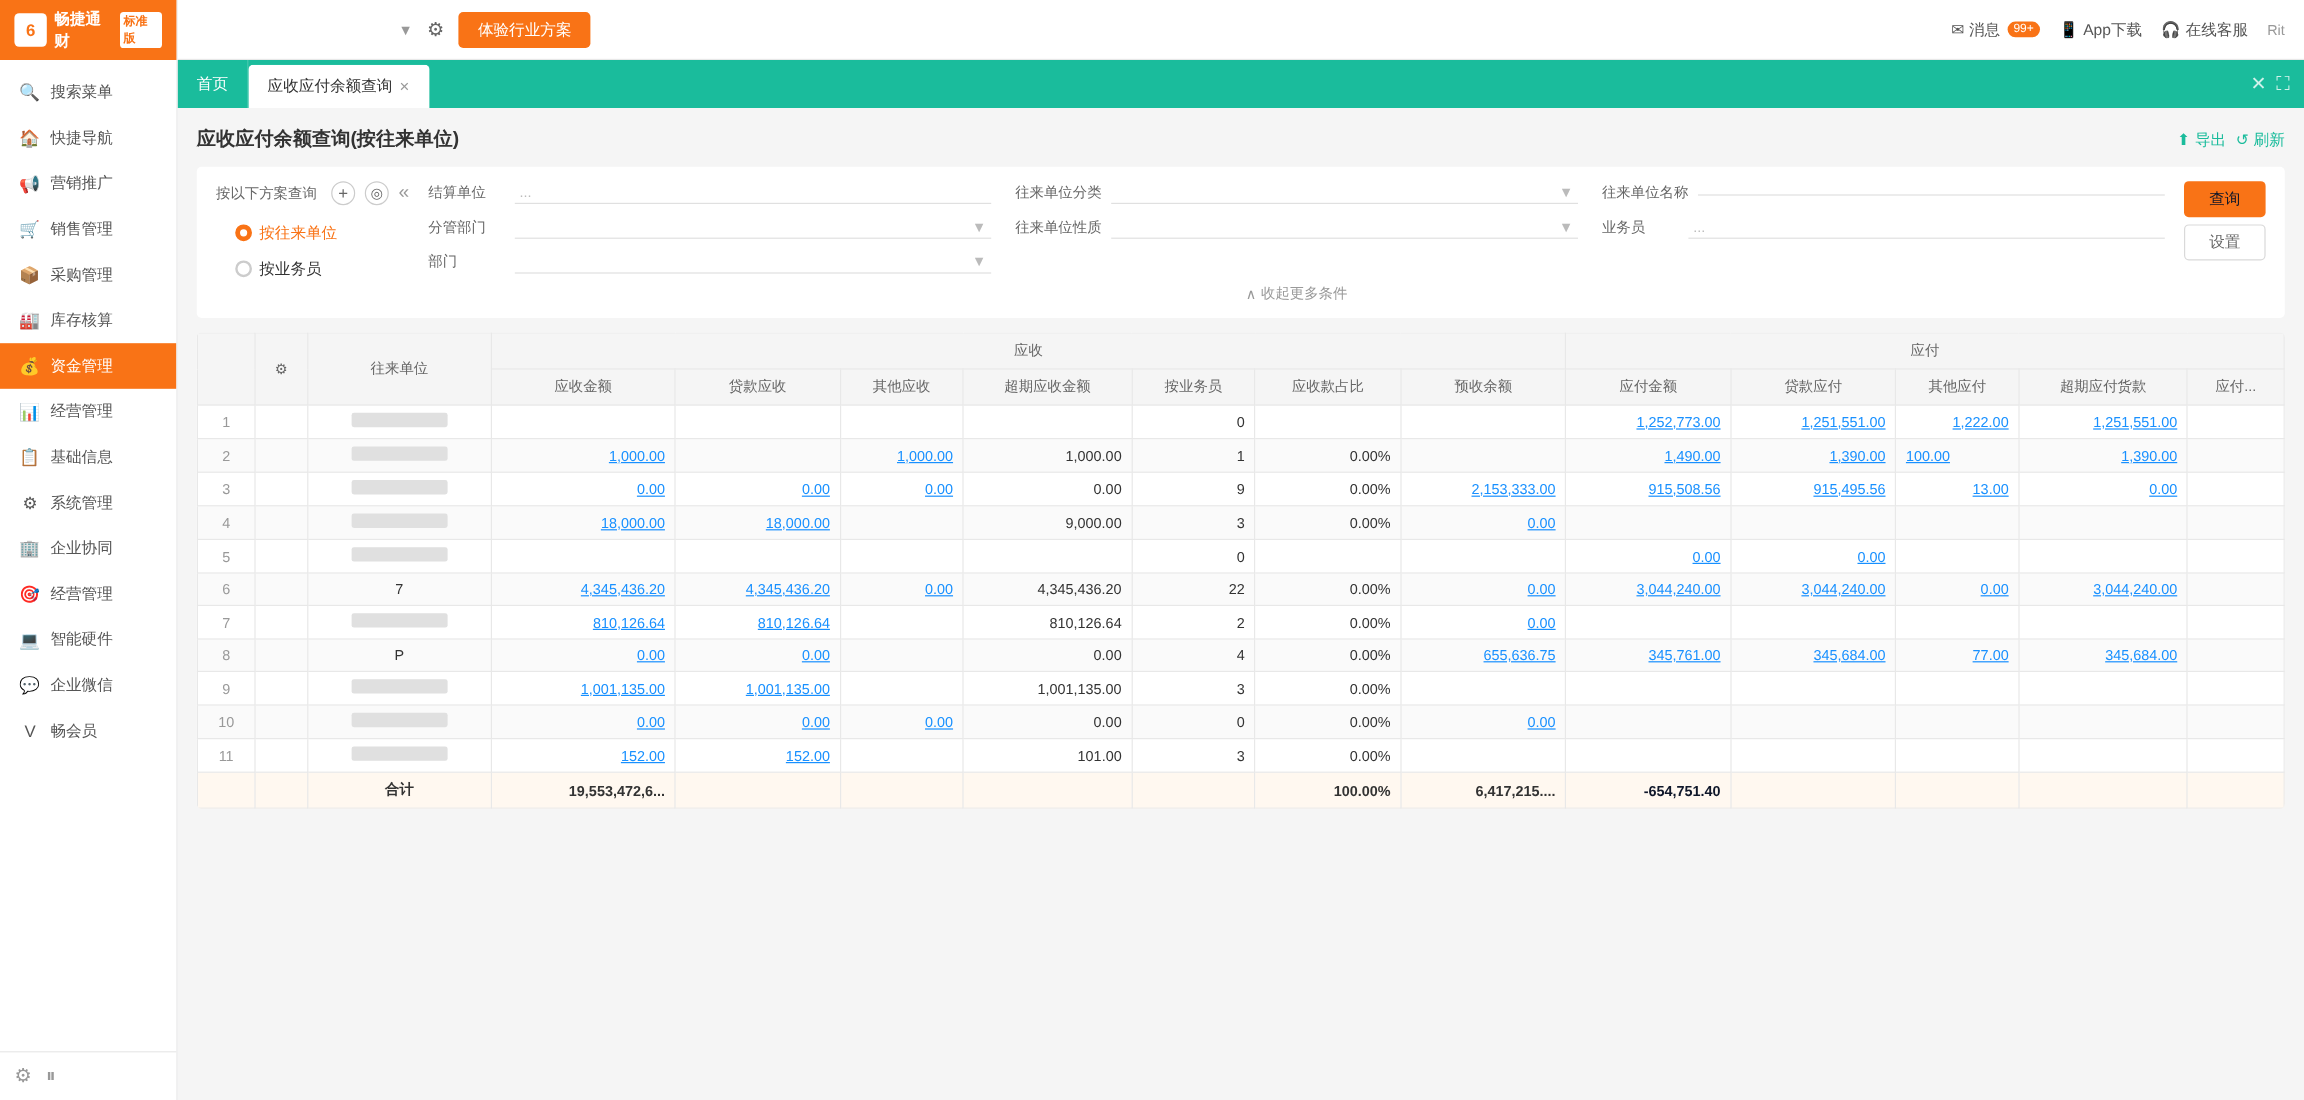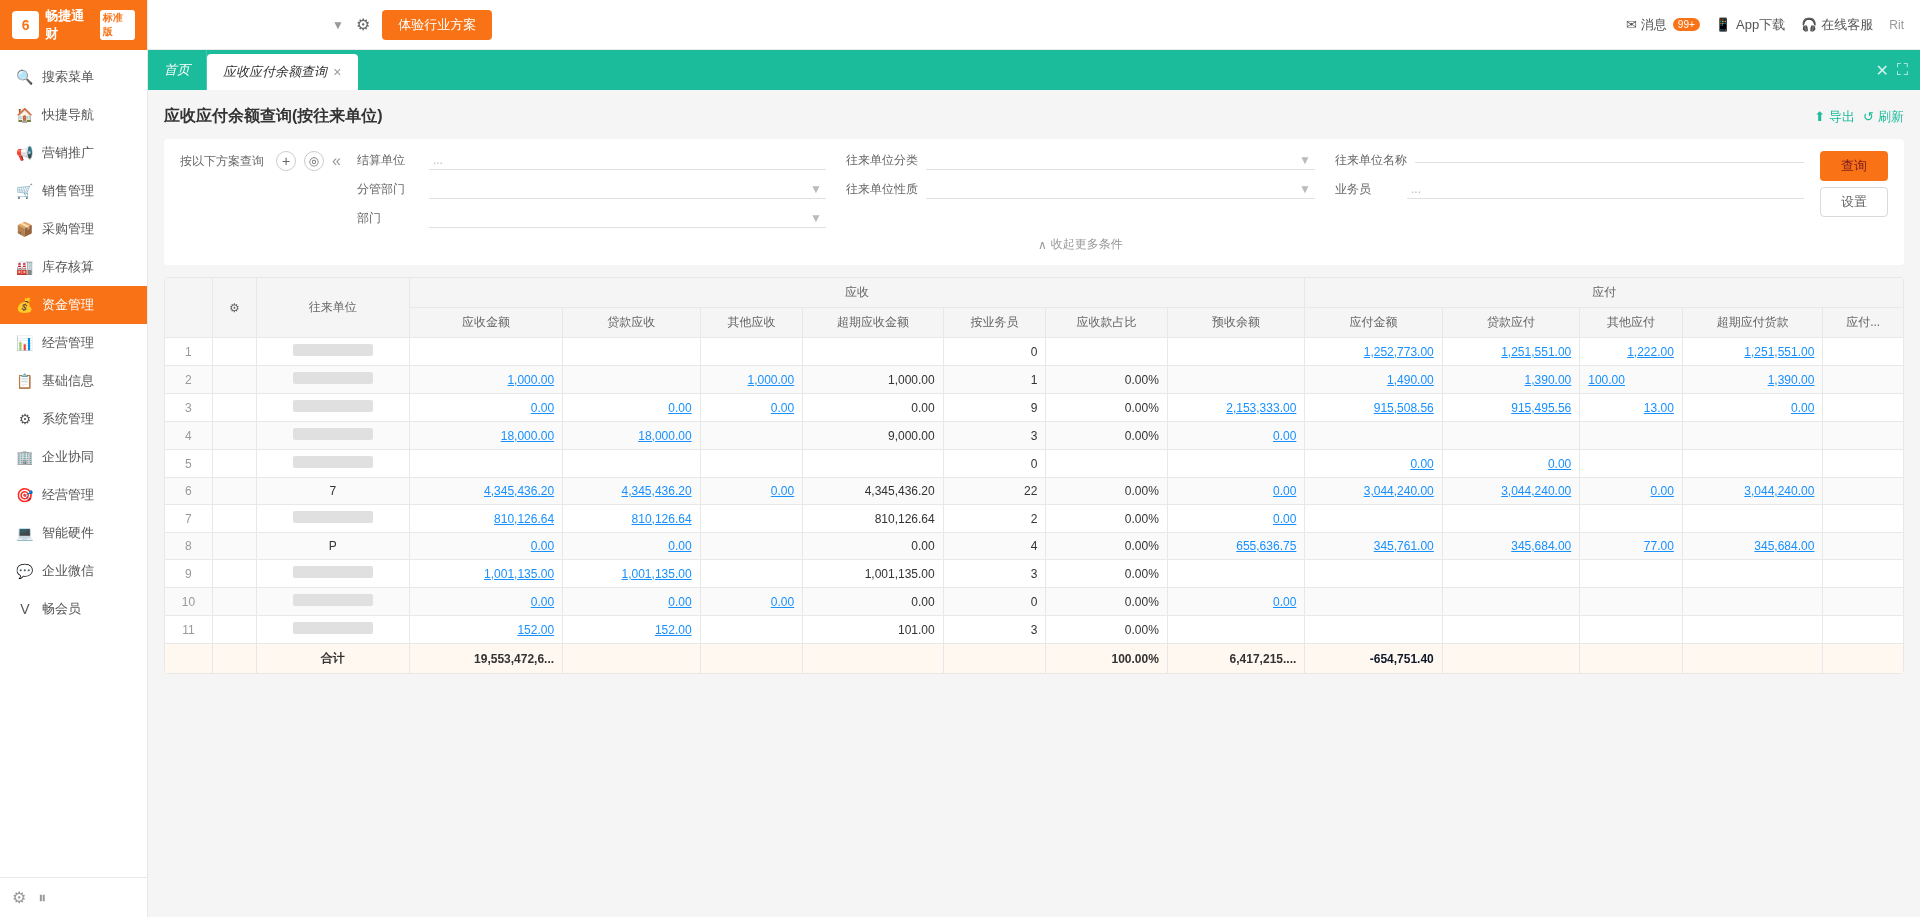--- a/index.html
+++ b/index.html
@@ -32,21 +32,21 @@
     .topbar-gear { color: #666; cursor: pointer; font-size: 16px; }
     .topbar-solution-btn { background: #f97316; color: #fff; border: none; border-radius: 4px; padding: 6px 16px; font-size: 13px; cursor: pointer; }
     .topbar-right { margin-left: auto; display: flex; align-items: center; gap: 16px; color: #555; font-size: 13px; }
     .topbar-right .msg-icon { cursor: pointer; display: flex; align-items: center; gap: 4px; }
     .badge { background: #f97316; color: #fff; border-radius: 10px; padding: 1px 5px; font-size: 10px; margin-left: 2px; }
     .badge-plus::after { content: '+'; }
     .topbar-user { color: #999; font-size: 12px; }
 
     
     .tabbar { height: 40px; background: #1abc9c; display: flex; align-items: stretch; }
-    .tab { display: flex; align-items: center; padding: 0 16px; cursor: pointer; font-size: 13px; color: rgba(255,255,255,0.8); border-right: 1px solid rgba(255,255,255,0.2); font-style: italic; }
+    .tab { display: flex; align-items: center; padding: 0 16px; cursor: pointer; font-size: 13px; color: rgba(255,255,255,0.8); border-right: 1px solid rgba(255,255,255,0.2); }
     .tab.home { color: #fff; }
     .tab.active { background: #fff; color: #333; border-radius: 4px 4px 0 0; margin-top: 4px; }
     .tab-close { margin-left: 6px; color: #999; cursor: pointer; font-size: 14px; line-height: 1; }
     .tabbar-actions { margin-left: auto; display: flex; align-items: center; padding: 0 12px; gap: 8px; }
     .tabbar-actions .icon-btn { color: rgba(255,255,255,0.8); cursor: pointer; font-size: 16px; }
 
     
     .page-content { flex: 1; background: #f5f5f5; overflow-y: auto; padding: 16px; }
 
     
@@ -71,21 +71,21 @@
 
     .filter-fields { display: grid; grid-template-columns: 1fr 1fr 1fr; gap: 10px 20px; }
     .filter-field { display: flex; align-items: center; gap: 8px; }
     .field-label { font-size: 12px; color: #666; white-space: nowrap; min-width: 64px; }
     .field-input { flex: 1; border: none; border-bottom: 1px solid #e8e8e8; padding: 4px; font-size: 12px; outline: none; color: #333; background: transparent; display: flex; align-items: center; justify-content: space-between; cursor: pointer; }
 
     .filter-collapse-row { text-align: center; padding: 8px 0 0; }
     .collapse-more-btn { background: none; border: none; color: #999; cursor: pointer; font-size: 12px; display: flex; align-items: center; gap: 4px; margin: 0 auto; }
 
     
-    .query-btn { background: #f97316; color: #7f1d1d; border: none; border-radius: 4px; padding: 6px 20px; font-size: 13px; cursor: pointer; }
+    .query-btn { background: #f97316; color: #0f172a; border: none; border-radius: 4px; padding: 6px 20px; font-size: 13px; cursor: pointer; }
     .set-btn { background: #fff; color: #666; border: 1px solid #d9d9d9; border-radius: 4px; padding: 5px 20px; font-size: 13px; cursor: pointer; }
     .btn-group { display: flex; flex-direction: column; gap: 6px; }
 
     
     .table-container { background: #fff; border-radius: 4px; overflow: hidden; }
     .data-table { width: 100%; border-collapse: collapse; font-size: 12px; }
     .data-table th, .data-table td { border: 1px solid #e8e8e8; padding: 6px 8px; white-space: nowrap; }
     .data-table th { background: #f5f5f5; color: #666; font-weight: normal; text-align: center; }
     .data-table td { color: #333; text-align: center; }
     .data-table td.num { text-align: right; }
@@ -243,20 +243,32 @@
         <div style="display:flex; gap:16px;">
           <div style="display:flex; flex-direction:column; gap:0;">
 
             <div class="filter-row1">
               <span class="filter-label">按以下方案查询</span>
               <div class="filter-add-btn">+</div>
               <div class="filter-target-btn">◎</div>
               <div class="filter-collapse-btn">«</div>
             </div>
 
+            <div class="filter-options">
+              <div class="filter-option active">
+                <div class="radio-dot">
+                    <div class="radio-inner"></div>
+                  </div>
+                <span>按往来单位</span>
+              </div>
+              <div class="filter-option">
+                <div class="radio-dot"></div>
+                <span>按业务员</span>
+              </div>
+            </div>
           </div>
 
           <div style="flex:1;">
             <div class="filter-fields">
 
               <div class="filter-field">
                 <span class="field-label">结算单位</span>
                 <div class="field-input" style="flex:1; display:flex; align-items:center; justify-content:space-between; border-bottom:1px solid #e0e0e0; padding:2px 4px; cursor:pointer;">
                   <span style="color:#bbb;">...</span>
                 </div>

